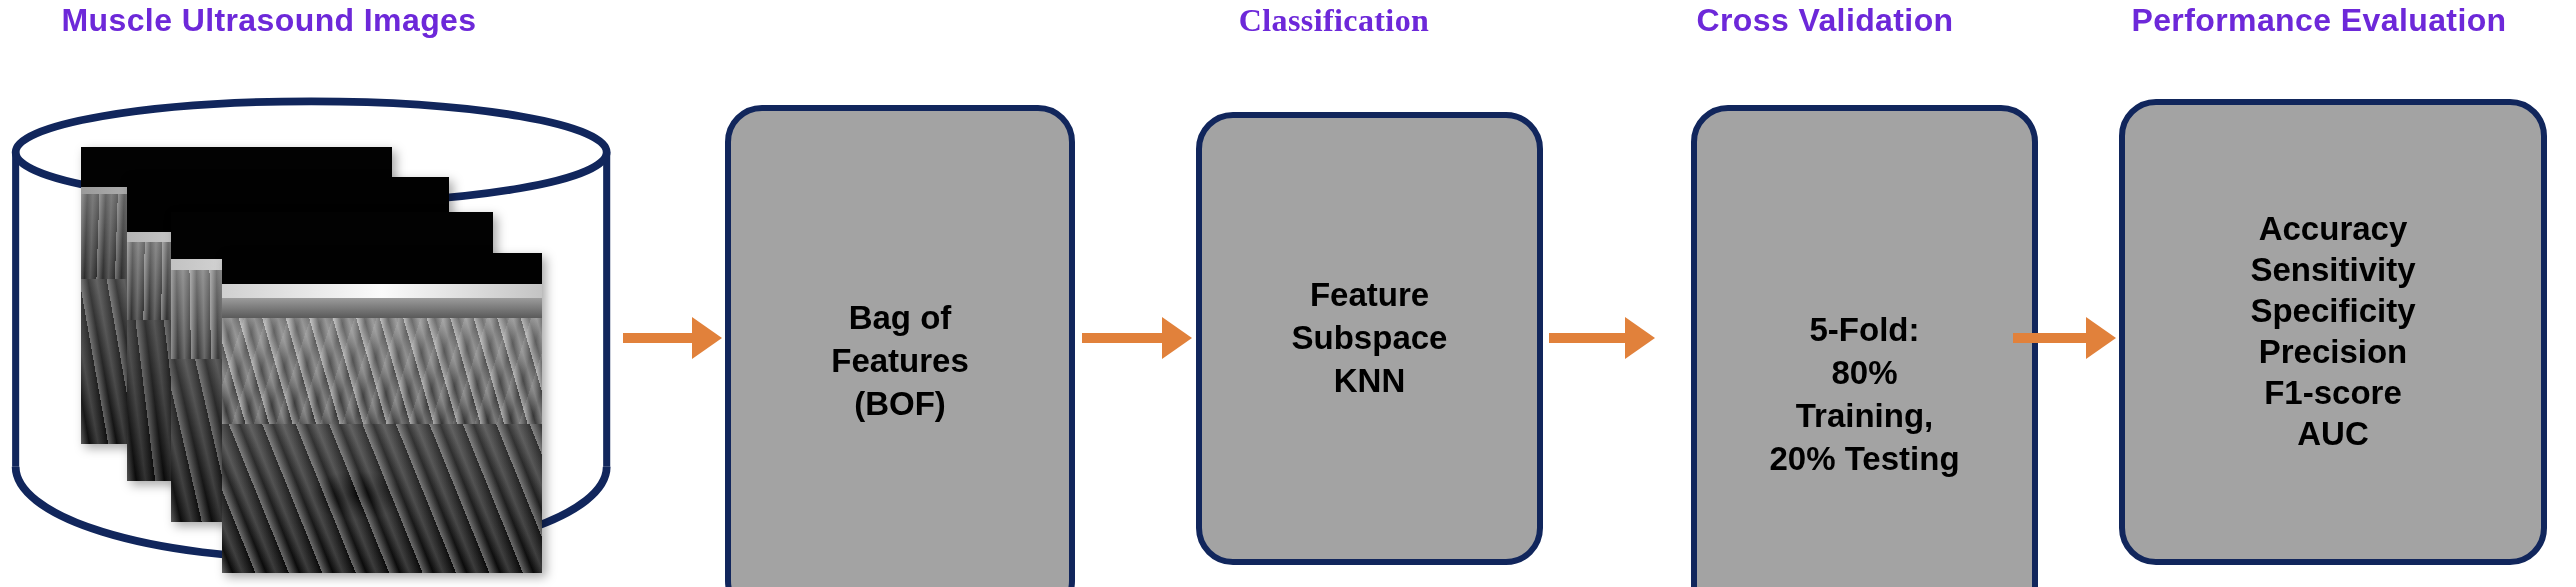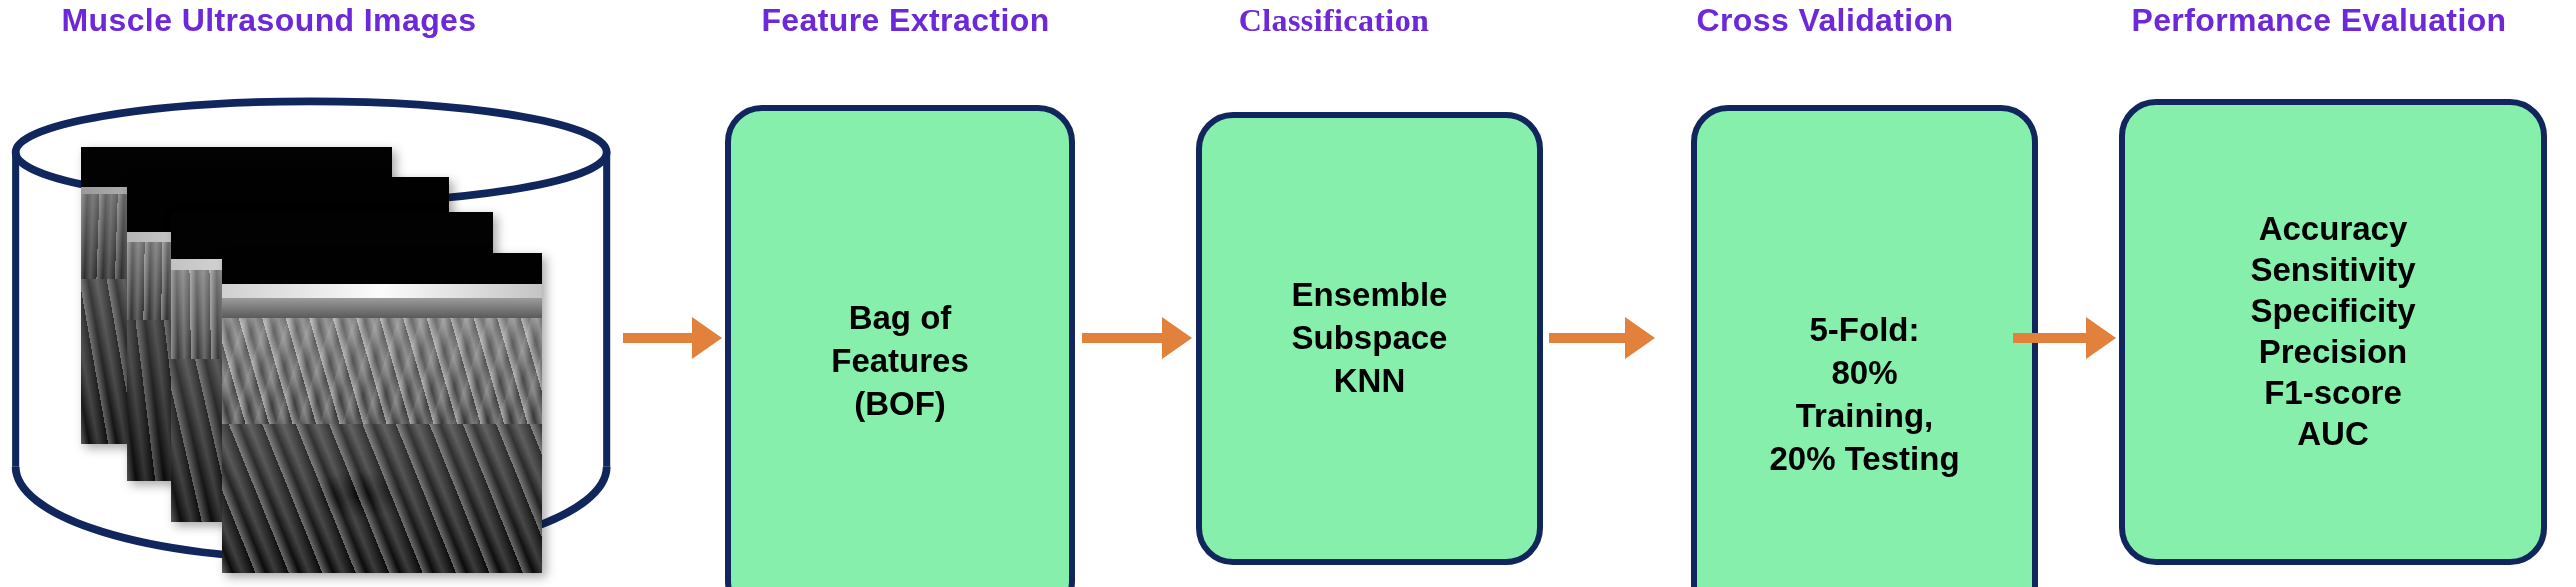--- a/index.html
+++ b/index.html
@@ -32,21 +32,21 @@
     letter-spacing: 0.4px;
     white-space: nowrap;
   }
 
   
   .proc-box {
     position: absolute;
     box-sizing: border-box;
     border: 6.4px solid #11265c;
     border-radius: 37px;
-    background: #86efac;
+    background: #a3a3a3;
     display: flex;
     align-items: center;
     justify-content: center;
   }
   .proc-text {
     font-family: "Liberation Sans", sans-serif;
     font-weight: bold;
     font-size: 33px;
     line-height: 1.30;
     color: #000000;
@@ -103,21 +103,20 @@
     right: 0;
   }
 </style>
 </head>
 <body>
 
 <div id="canvas">
 
   <div class="stage-title" style="left:7px; width:524px;">Muscle Ultrasound  Images</div>
 
-  <div class="stage-title" style="left:679px; width:453px;">Feature Extraction</div>
 
   <div class="stage-title" style="left:1122px; width:424px;font-family:Liberation Serif, serif;">Classification</div>
 
   <div class="stage-title" style="left:2066px; width:506px;">Performance Evaluation</div>
 
   <div class="stage-title" style="left:1613px; width:424px;">Cross Validation</div>
 
   <div class="cylinder" style="left:10px; top:99px; width:608px; height:467px;">
 
     <svg class="cyl-svg" width="608" height="467" viewBox="0 0 860 660">
@@ -206,21 +205,21 @@
 Features
 (BOF)</div>
   </div>
 
   <div class="arrow" style="left:1082px; top:317px; width:110px;">
     <div class="shaft"></div>
     <div class="head"></div>
   </div>
 
   <div class="proc-box" style="left:1196px; top:112px; width:347px; height:453px;">
-    <div class="proc-text">Ensemble
+    <div class="proc-text">Feature
 Subspace
 KNN</div>
   </div>
 
   <div class="arrow" style="left:1549px; top:317px; width:106px;">
     <div class="shaft"></div>
     <div class="head"></div>
   </div>
 
   <div class="proc-box" style="left:1659px; top:105px; width:347px; height:580px;margin-left:32px;">

